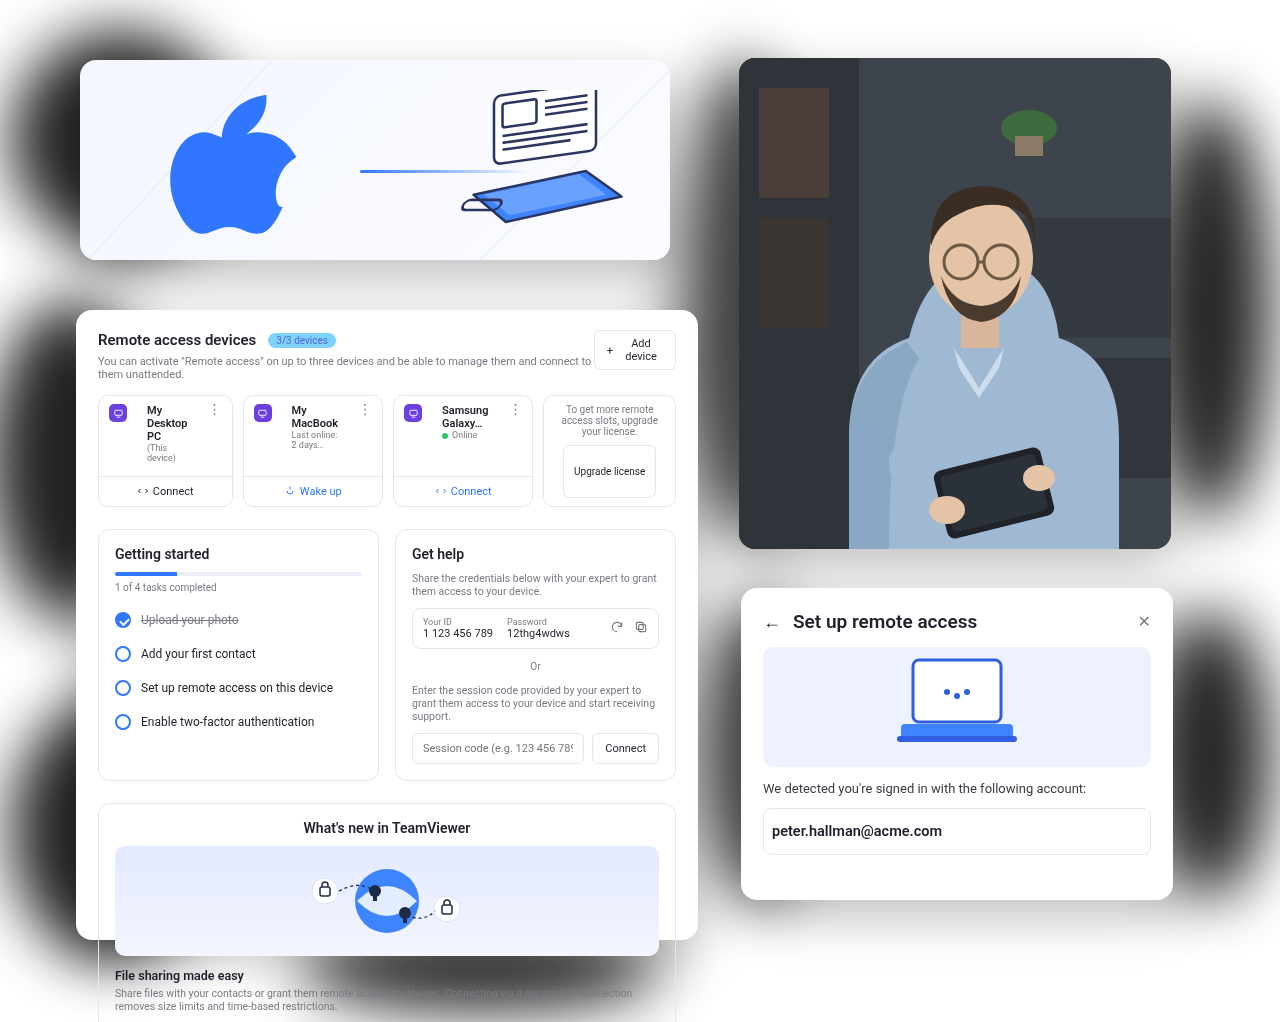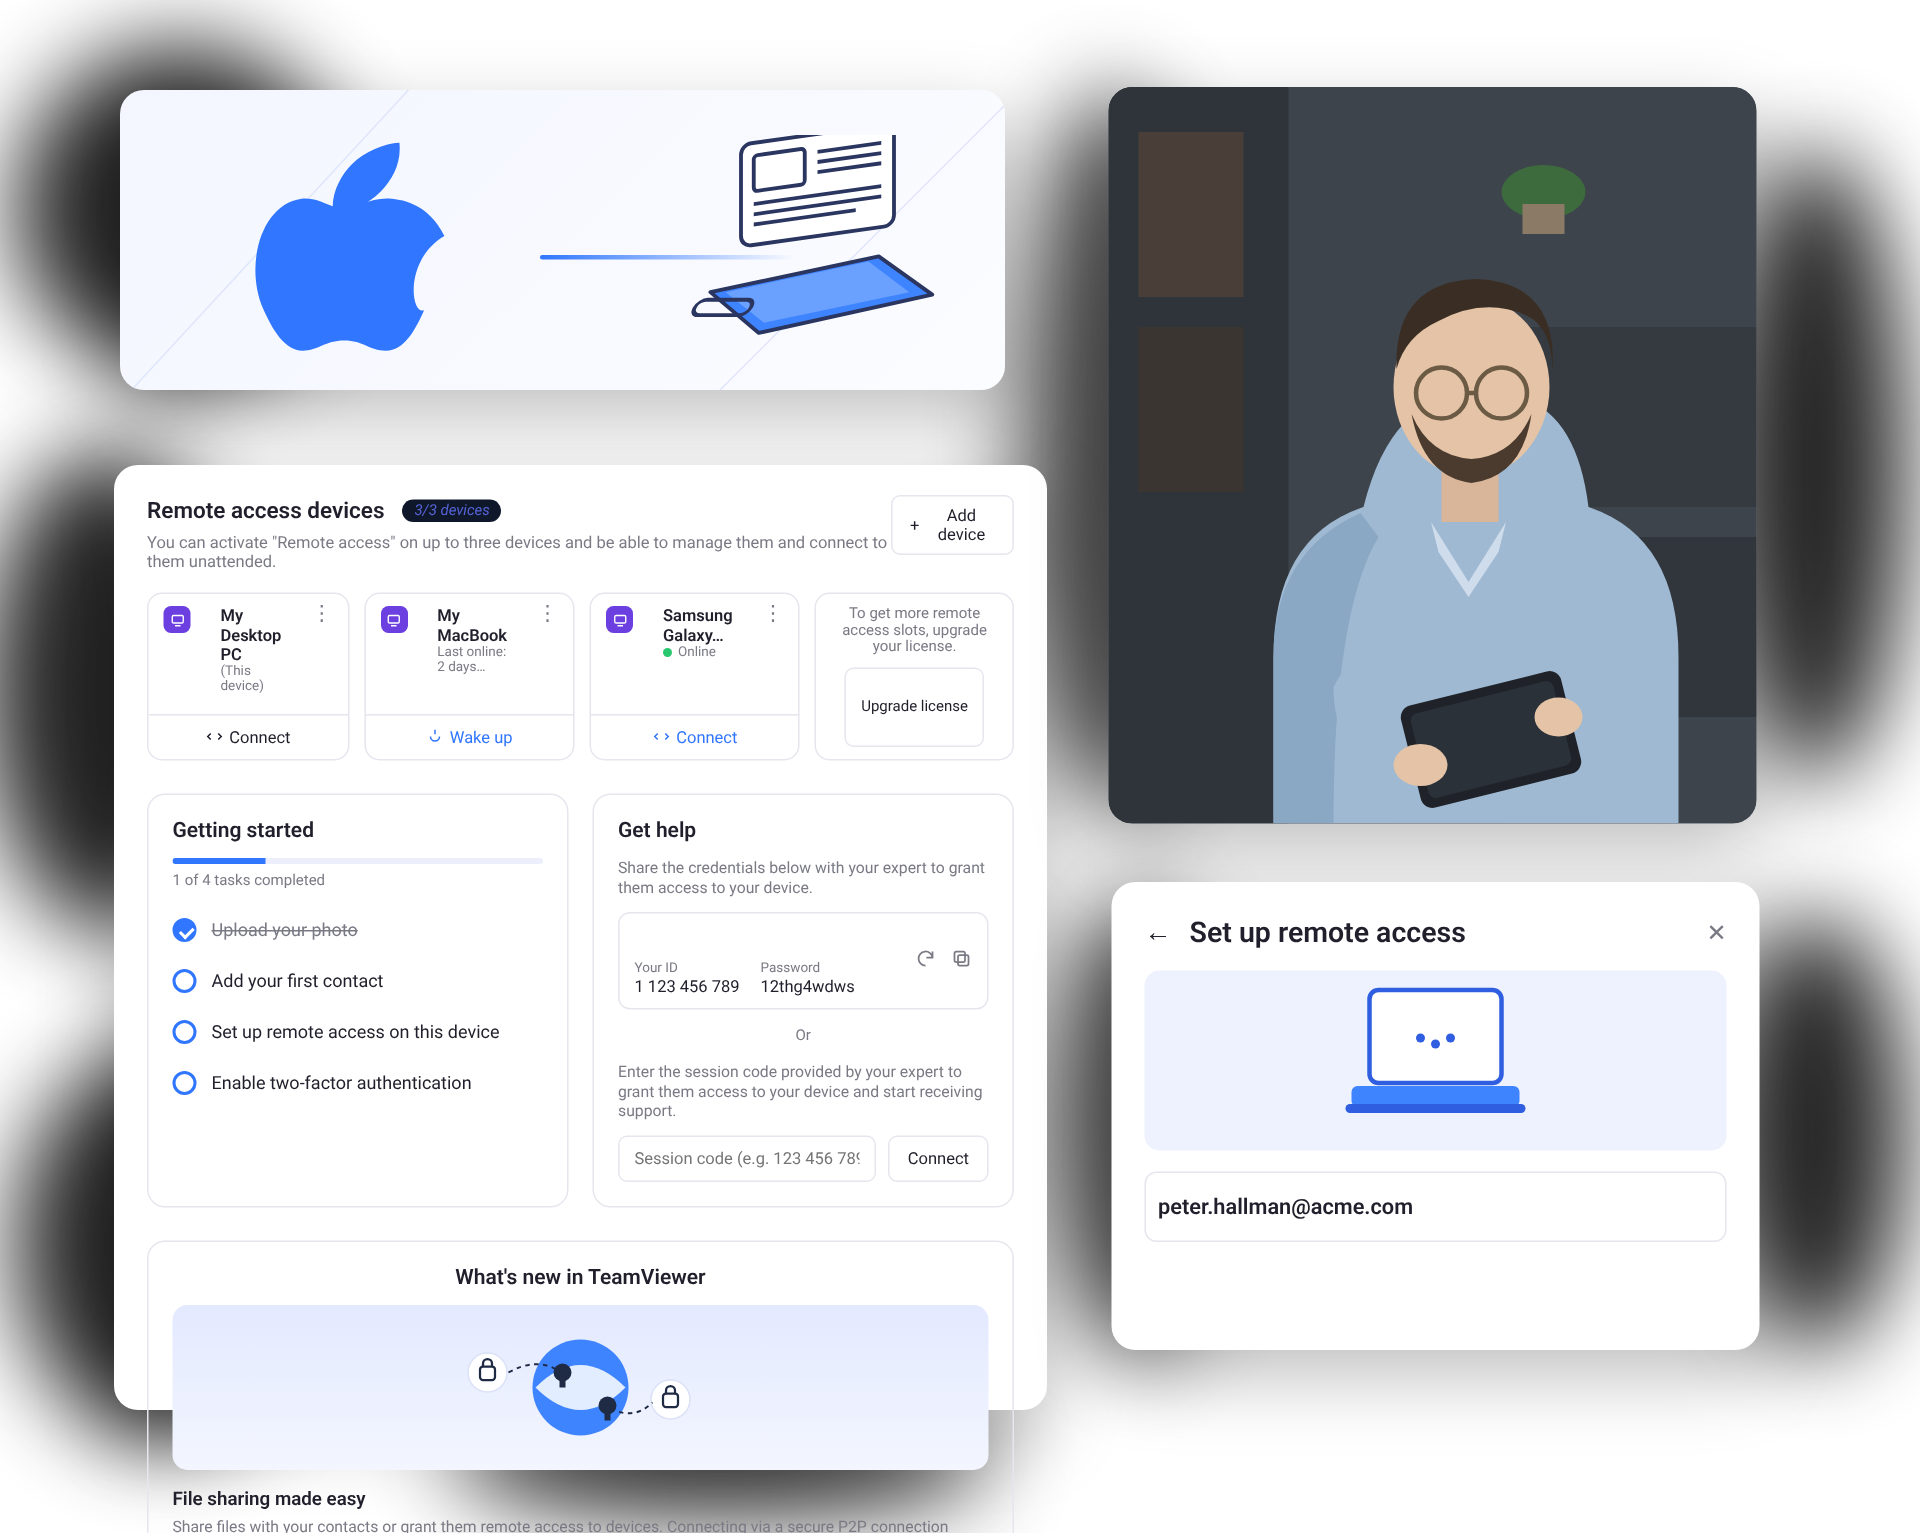--- a/index.html
+++ b/index.html
@@ -24,21 +24,21 @@
   .hero{left:80px;top:60px;width:590px;height:200px;background:linear-gradient(135deg,#f3f6ff 0%,#fbfcff 100%);overflow:hidden;}
   .hero svg.diag{position:absolute;inset:0;}
   .hero .apple{position:absolute;left:90px;top:35px;}
   .hero .beam{position:absolute;left:280px;top:110px;width:170px;height:3px;background:linear-gradient(90deg,var(--blue),rgba(48,118,255,0));border-radius:2px;}
   .hero .laptop{position:absolute;right:40px;top:30px;}
 
   
   .dash{left:76px;top:310px;width:622px;height:630px;padding:20px 22px;}
   .dash h2{margin:0;font-size:15px;font-weight:600;}
   .dash .sub{font-size:11px;color:var(--muted);margin-top:6px;}
-  .pill{display:inline-block;font-size:10px;color:#5563d6;background:#0f172a;padding:2px 8px;border-radius:10px;margin-left:8px;vertical-align:middle;font-style:italic;}
+  .pill{display:inline-block;font-size:10px;color:#5563d6;background:#7dd3fc;padding:2px 8px;border-radius:10px;margin-left:8px;vertical-align:middle;}
   .btn{display:inline-flex;align-items:center;gap:6px;font-size:11px;border:1px solid var(--border);background:#fff;color:var(--ink);padding:6px 12px;border-radius:6px;cursor:pointer;}
   .btn-row{display:flex;justify-content:space-between;align-items:flex-start;}
   .devices{display:grid;grid-template-columns:repeat(4,1fr);gap:10px;margin-top:14px;}
   .dev{border:1px solid var(--border);border-radius:10px;padding:8px 10px;font-size:11px;min-height:70px;display:flex;flex-direction:column;justify-content:space-between;}
   .dev .head{display:flex;gap:20px;align-items:flex-start;}
   .dev .icon{width:18px;height:18px;border-radius:5px;display:flex;align-items:center;justify-content:center;flex:none;}
   .dev .name{font-weight:600;font-size:11px;}
   .dev .meta{font-size:9px;color:var(--muted);}
   .dev .dot-green{display:inline-block;width:6px;height:6px;border-radius:50%;background:#29c76f;margin-right:4px;vertical-align:middle;}
   .dev .more{margin-left:auto;color:var(--muted);font-size:14px;line-height:10px;cursor:pointer;}
@@ -56,21 +56,21 @@
   .tasks li{display:flex;align-items:center;gap:10px;font-size:12px;padding:9px 0;}
   .chk{width:16px;height:16px;border-radius:50%;border:2px solid var(--blue);flex:none;}
   .chk.done{background:var(--blue);border-color:var(--blue);position:relative;}
   .chk.done:after{content:"";position:absolute;left:3px;top:4px;width:7px;height:4px;border-left:2px solid #fff;border-bottom:2px solid #fff;transform:rotate(-45deg);}
   .strike{text-decoration:line-through;color:var(--muted);}
   .tasks-sub{font-size:10px;color:var(--muted);}
 
   .help-desc{font-size:10.5px;color:var(--muted);margin-bottom:10px;}
   .cred{display:flex;align-items:center;border:1px solid var(--border);border-radius:8px;padding:8px 10px;gap:14px;}
   .cred .col{display:flex;flex-direction:column;}
-  .cred .lbl{font-size:9px;color:var(--muted);margin-top:24px;}
+  .cred .lbl{font-size:9px;color:var(--muted);}
   .cred .val{font-size:11px;}
   .cred .tools{margin-left:auto;display:flex;gap:10px;color:var(--muted);}
   .or{text-align:center;font-size:10px;color:var(--muted);margin:12px 0;position:relative;}
   .session-row{display:flex;gap:8px;}
   .session-row input{flex:1;border:1px solid var(--border);border-radius:6px;padding:8px 10px;font-size:11px;}
 
   .news{border:1px solid var(--border);border-radius:12px;padding:16px;margin-top:22px;}
   .news h3{margin:0 0 10px;font-size:14px;font-weight:600;text-align:center;}
   .news-hero{height:110px;border-radius:10px;background:linear-gradient(180deg,#e3e9ff,#f3f6ff);display:flex;align-items:center;justify-content:center;position:relative;}
   .news h4{margin:12px 0 4px;font-size:12.5px;font-weight:600;}
@@ -358,16 +358,17 @@
     <div class="illus">
       <svg width="160" height="110" viewBox="0 0 160 110">
         <rect x="36" y="8" width="88" height="62" rx="6" fill="#fff" stroke="#2f5fe0" stroke-width="3"></rect>
         <circle cx="70" cy="40" r="3" fill="#2f5fe0"></circle>
         <circle cx="80" cy="44" r="3" fill="#2f5fe0"></circle>
         <circle cx="90" cy="40" r="3" fill="#2f5fe0"></circle>
         <rect x="24" y="72" width="112" height="14" rx="4" fill="#3f84ff"></rect>
         <rect x="20" y="84" width="120" height="6" rx="3" fill="#2f5fe0"></rect>
       </svg>
     </div>
+    <div class="msg">We detected you're signed in with the following account:</div>
     <div class="acct">peter.hallman@acme.com</div>
   </div>
 
 </div>
 
 </body></html>

